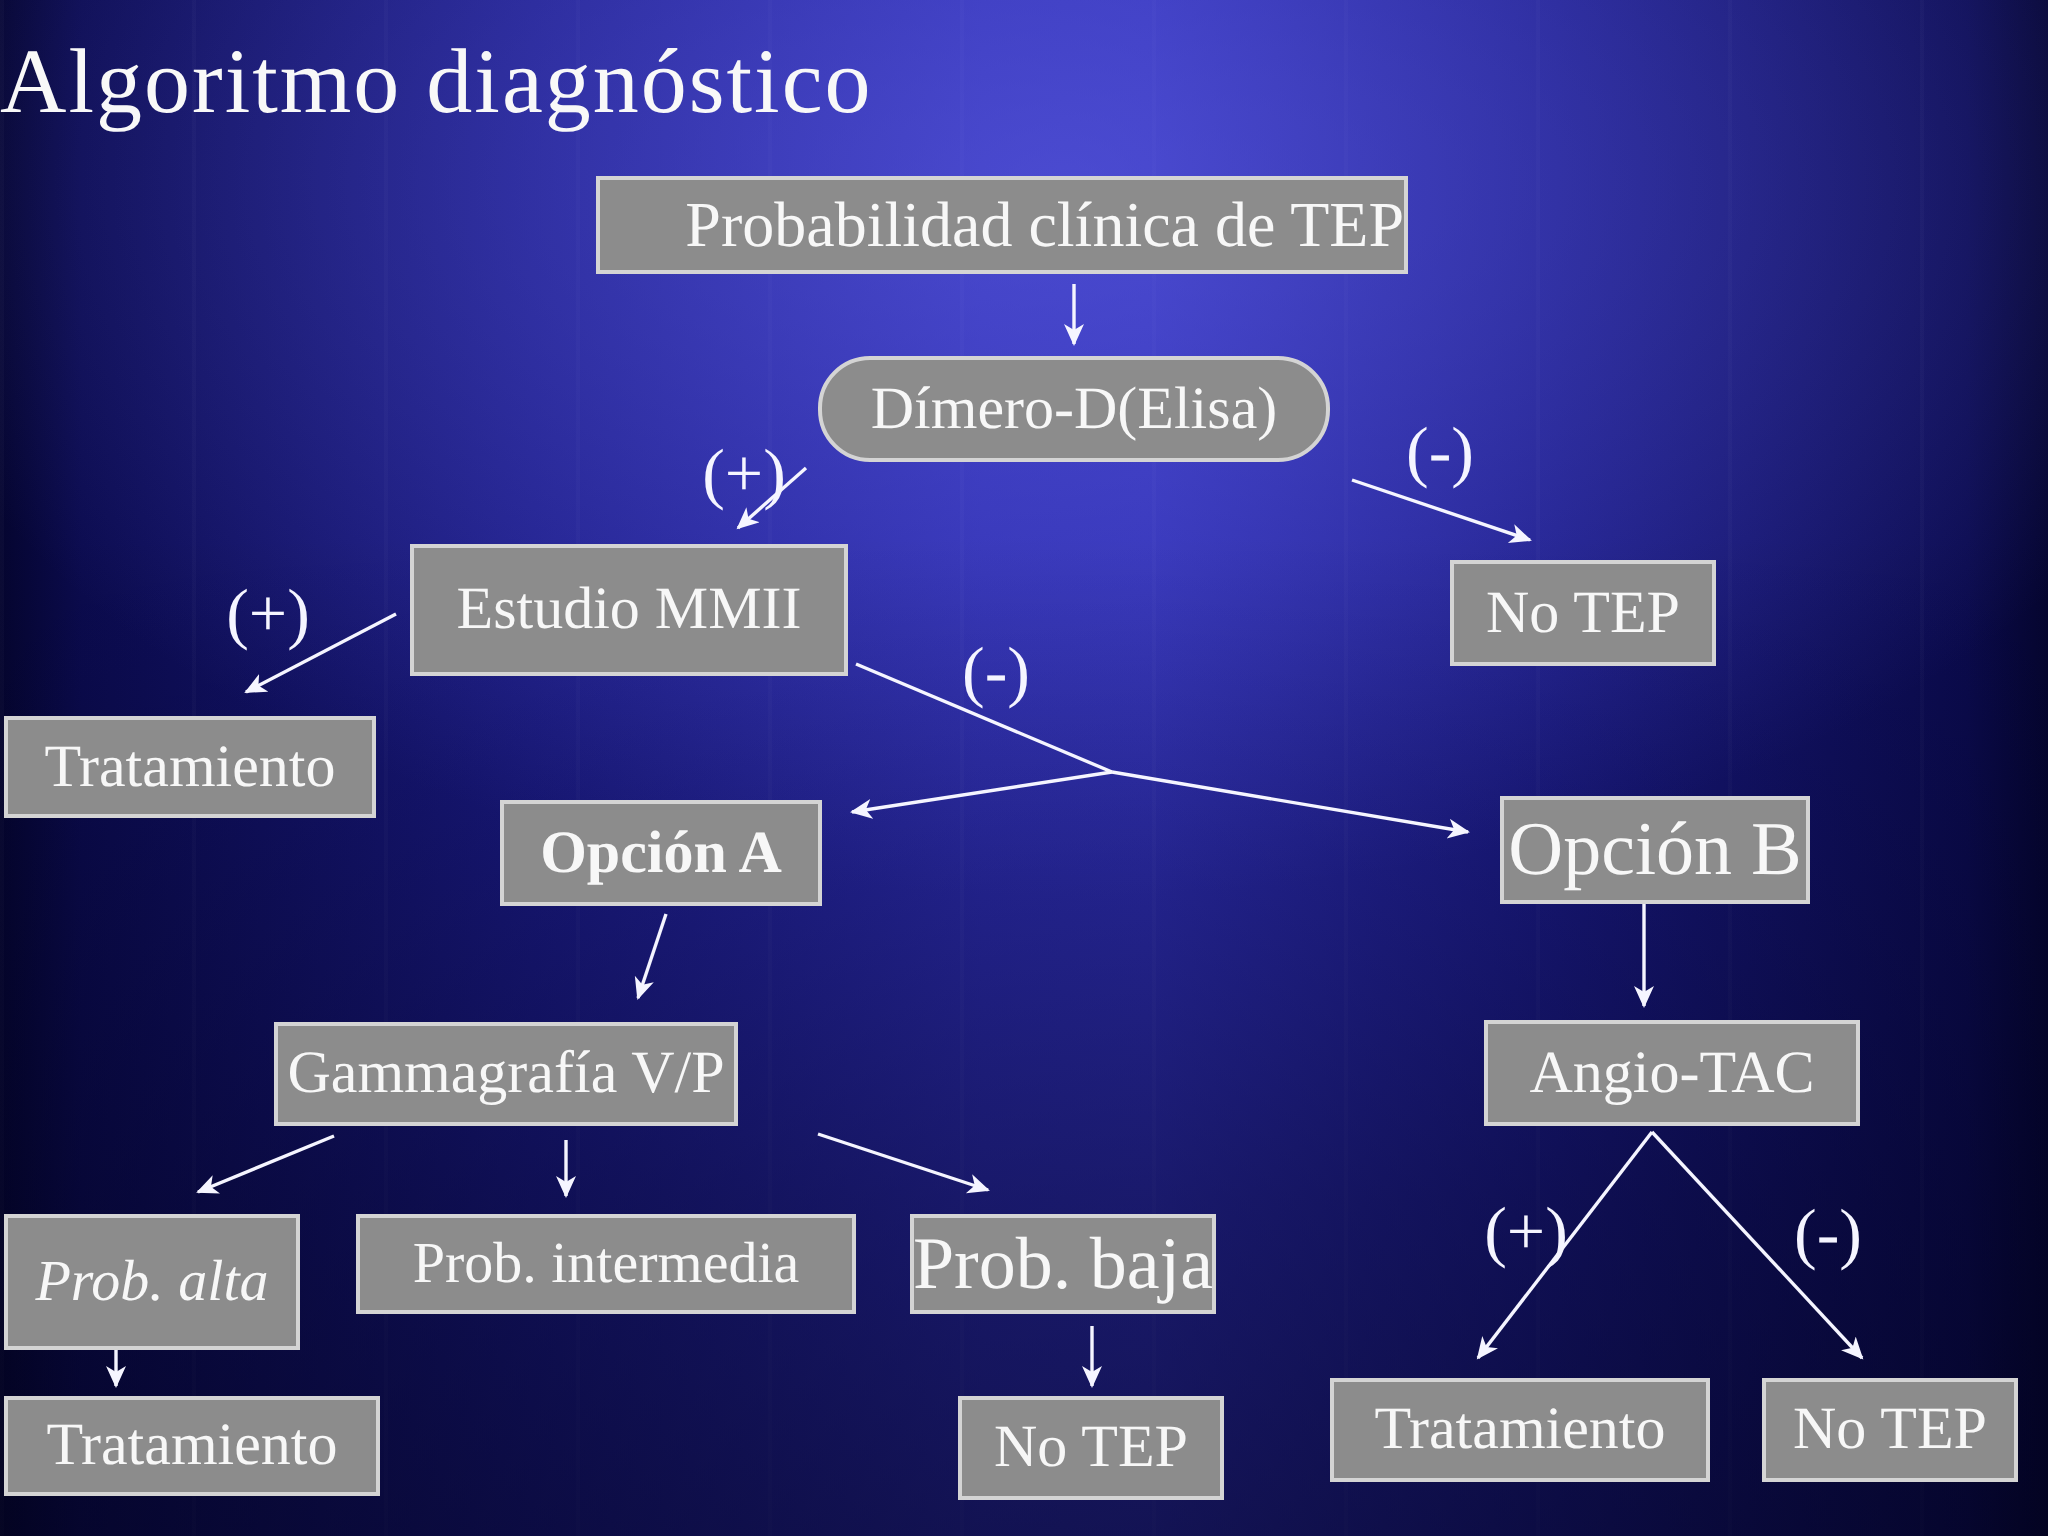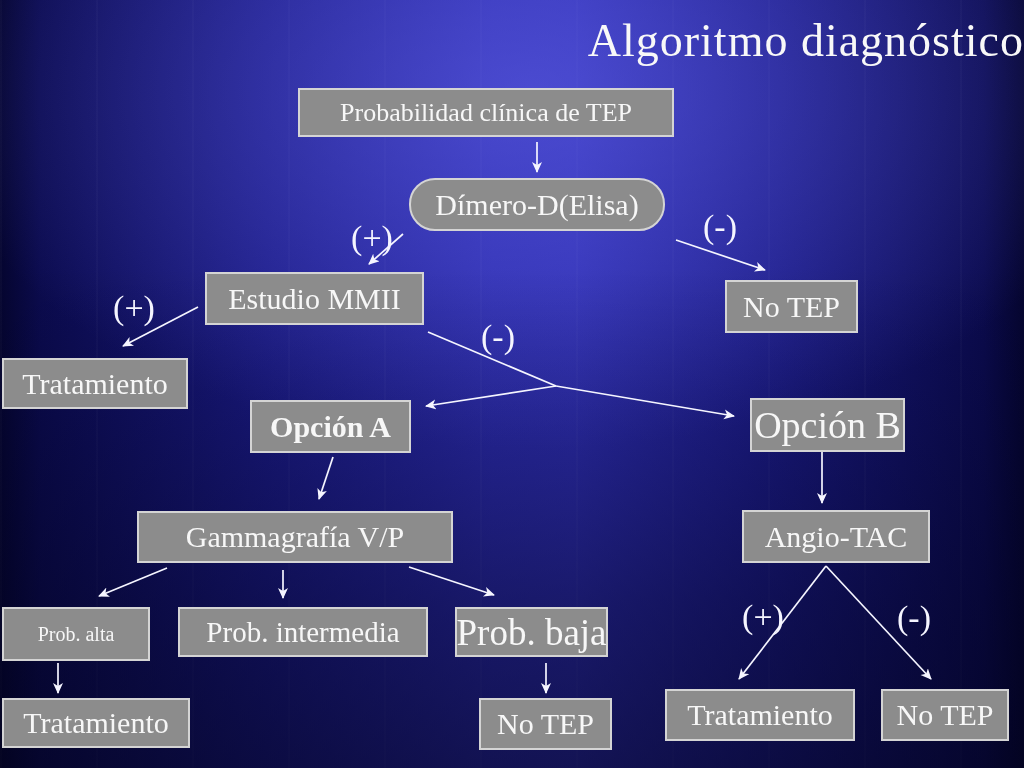--- a/index.html
+++ b/index.html
@@ -6,21 +6,21 @@
   #stage{
     position:relative;width:1024px;height:768px;overflow:hidden;
     font-family:"Liberation Serif","DejaVu Serif",serif;
     background:
       linear-gradient(180deg, rgba(4,4,40,0) 35%, rgba(2,2,28,0.45) 78%, rgba(2,2,24,0.6) 100%),
       radial-gradient(95% 75% at 52% 12%, rgba(100,100,238,0.55) 0%, rgba(100,100,238,0) 62%),
       repeating-linear-gradient(90deg, rgba(255,255,255,0.025) 0px, rgba(255,255,255,0.025) 2px, rgba(0,0,0,0) 2px, rgba(0,0,0,0) 96px),
       linear-gradient(90deg, #050530 0%, #0b0b4e 4%, #1a1a82 26%, #2b2baa 48%, #2d2dae 56%, #1a1a82 76%, #0b0b4e 96%, #050530 100%);
   }
   #title{
-    position:absolute;top:14px;left:0;width:100%;text-align:right;
+    position:absolute;top:14px;left:0;width:100%;text-align:left;
     font-size:46px;line-height:54px;color:#f8f8f8;letter-spacing:1px;
   }
   .box{
     position:absolute;box-sizing:border-box;
     background:#8c8c8c;border:2px solid #d4d4d4;
     color:#f7f7f7;display:flex;align-items:center;justify-content:center;
     white-space:nowrap;
   }
   .ann{
     position:absolute;transform:translate(-50%,-50%);
@@ -51,48 +51,48 @@
       <line x1="822" y1="452" x2="822" y2="503" marker-end="url(#ah)"></line>
       <line x1="167" y1="568" x2="99" y2="596" marker-end="url(#ah)"></line>
       <line x1="283" y1="570" x2="283" y2="598" marker-end="url(#ah)"></line>
       <line x1="409" y1="567" x2="494" y2="595" marker-end="url(#ah)"></line>
       <line x1="58" y1="663" x2="58" y2="693" marker-end="url(#ah)"></line>
       <line x1="546" y1="663" x2="546" y2="693" marker-end="url(#ah)"></line>
       <line x1="826" y1="566" x2="739" y2="679" marker-end="url(#ah)"></line>
       <line x1="826" y1="566" x2="931" y2="679" marker-end="url(#ah)"></line>
     </svg>
   <div id="nodes">
-      <div class="box" style="left: 298px; top: 88px; width: 376px; height: 49px; font-size: 26px;">
+      <div class="box" style="left: 298px; top: 88px; width: 406px; height: 49px; font-size: 32px; justify-content: flex-end;">
         <span>Probabilidad clínica de TEP</span>
       </div>
       <div class="box" style="left: 409px; top: 178px; width: 256px; height: 53px; font-size: 30px; border-radius: 26px;">
         <span>Dímero-D(Elisa)</span>
       </div>
-      <div class="box" style="left: 205px; top: 272px; width: 219px; height: 53px; font-size: 30px;">
+      <div class="box" style="left: 205px; top: 272px; width: 219px; height: 66px; font-size: 30px;">
         <span>Estudio MMII</span>
       </div>
       <div class="box" style="left: 725px; top: 280px; width: 133px; height: 53px; font-size: 30px;">
         <span>No TEP</span>
       </div>
       <div class="box" style="left: 2px; top: 358px; width: 186px; height: 51px; font-size: 30px;">
         <span>Tratamiento</span>
       </div>
       <div class="box" style="left: 250px; top: 400px; width: 161px; height: 53px; font-size: 30px; font-weight: bold;">
         <span>Opción A</span>
       </div>
       <div class="box" style="left: 750px; top: 398px; width: 155px; height: 54px; font-size: 38px;">
         <span>Opción B</span>
       </div>
-      <div class="box" style="left: 137px; top: 511px; width: 316px; height: 52px; font-size: 30px;">
+      <div class="box" style="left: 137px; top: 511px; width: 232px; height: 52px; font-size: 30px;">
         <span>Gammagrafía V/P</span>
       </div>
       <div class="box" style="left: 742px; top: 510px; width: 188px; height: 53px; font-size: 30px;">
         <span>Angio-TAC</span>
       </div>
-      <div class="box" style="left: 2px; top: 607px; width: 148px; height: 54px; font-size: 20px;">
+      <div class="box" style="left: 2px; top: 607px; width: 148px; height: 68px; font-size: 29px; font-style: italic;">
         <span>Prob. alta</span>
       </div>
       <div class="box" style="left: 178px; top: 607px; width: 250px; height: 50px; font-size: 29px;">
         <span>Prob. intermedia</span>
       </div>
       <div class="box" style="left: 455px; top: 607px; width: 153px; height: 50px; font-size: 37px;">
         <span>Prob. baja</span>
       </div>
       <div class="box" style="left: 2px; top: 698px; width: 188px; height: 50px; font-size: 30px;">
         <span>Tratamiento</span>

